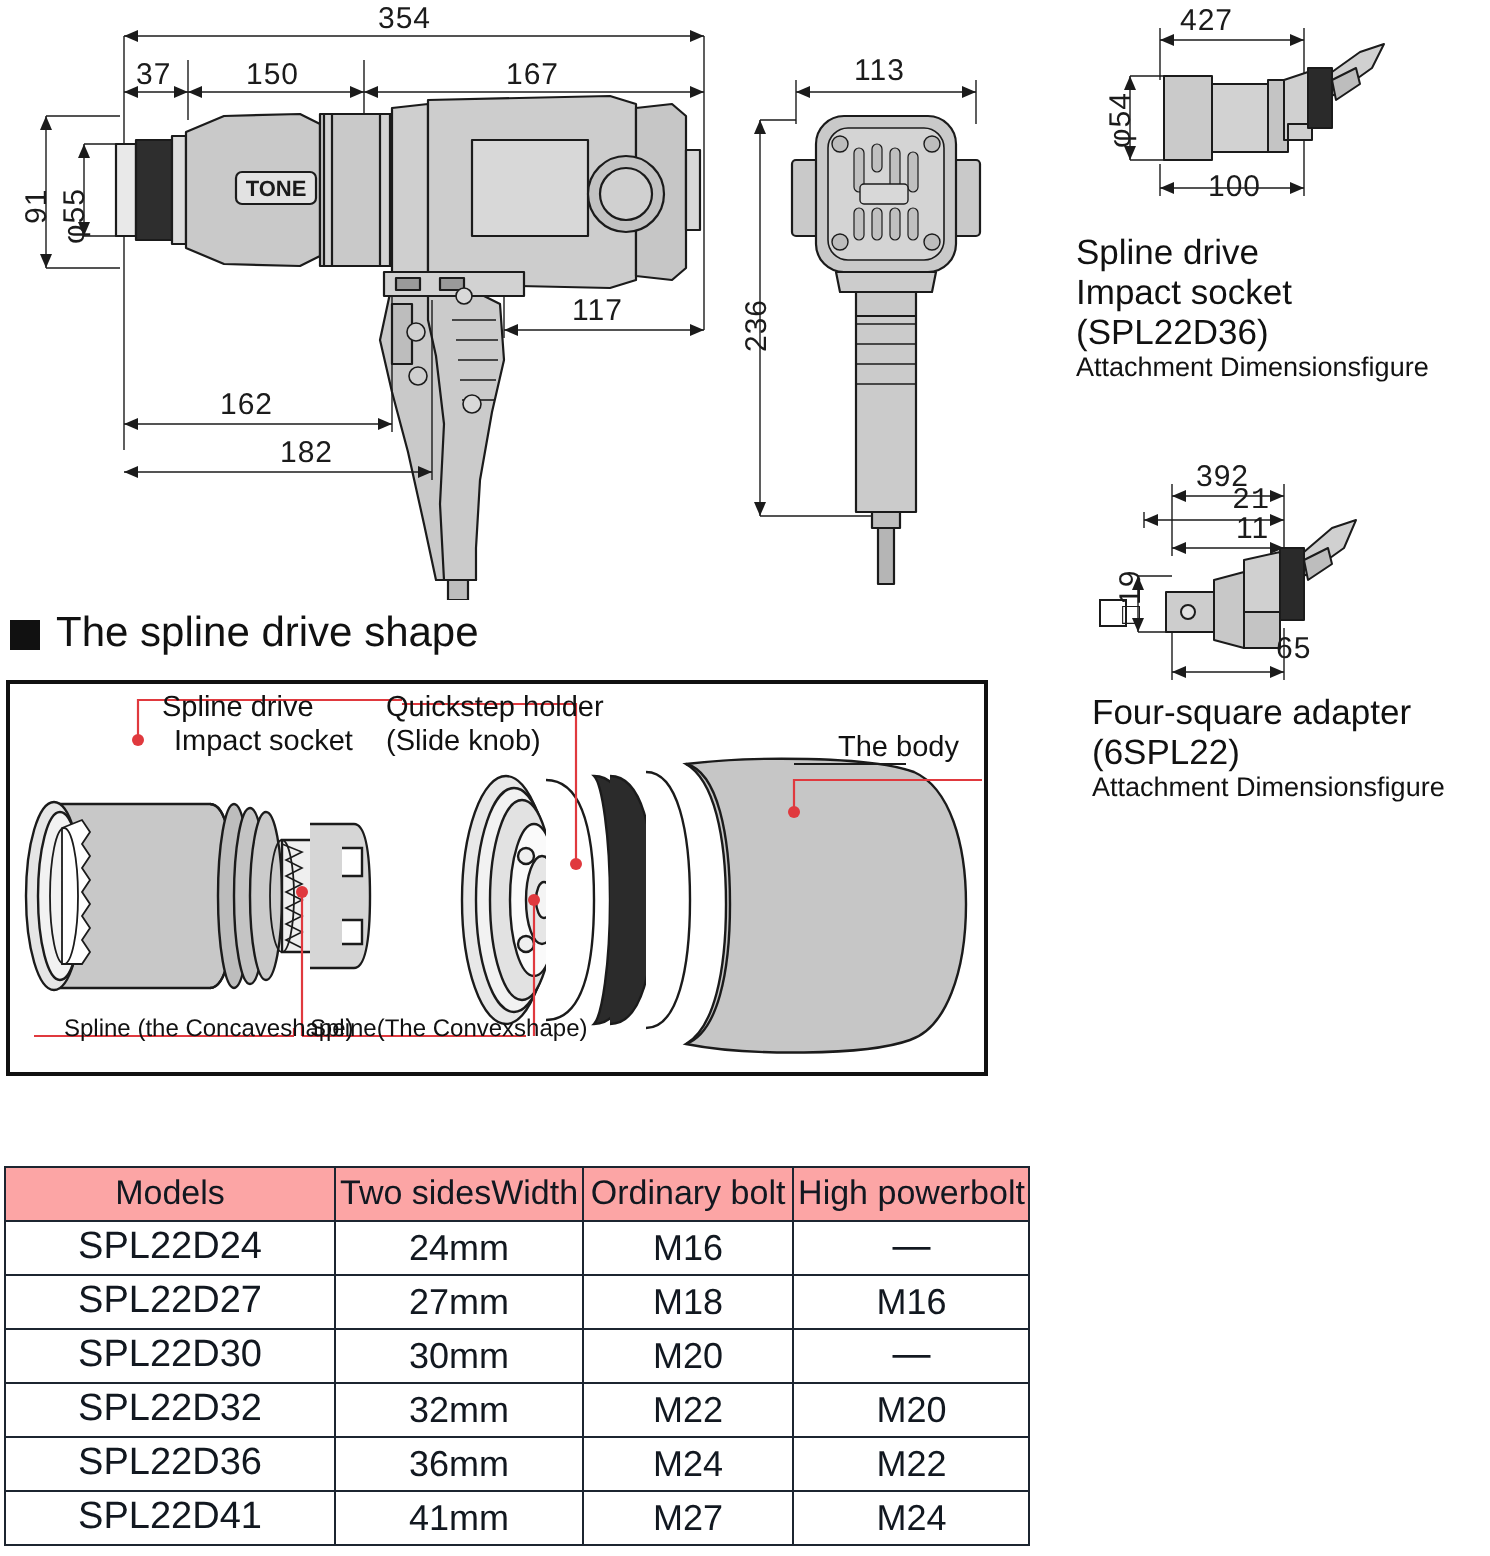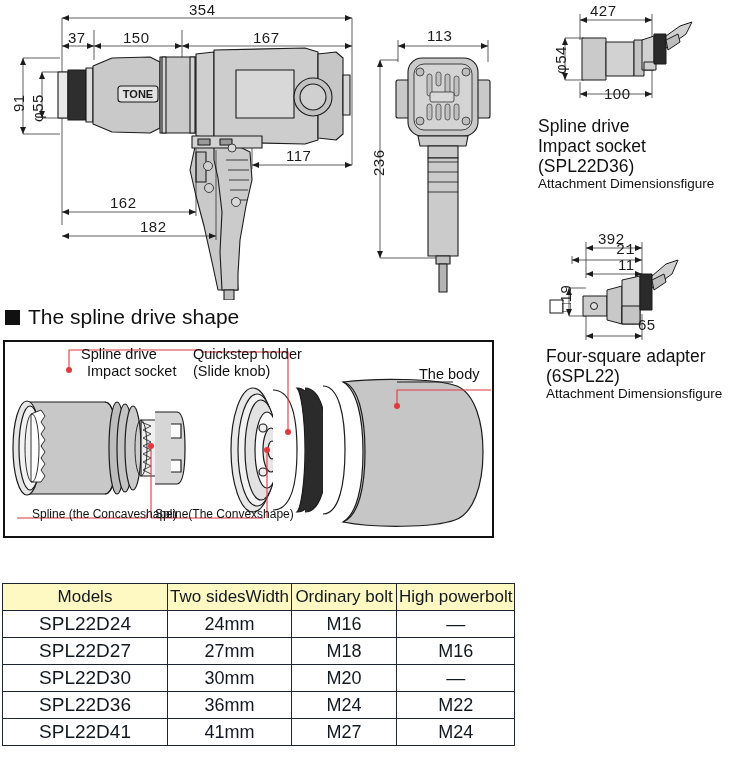--- a/index.html
+++ b/index.html
@@ -88,21 +88,21 @@
     border:1px solid #1c2530;
     text-align:center;
     font-weight:400;
     color:#121820;
     padding:1px 2px;
     height:27px;
     box-sizing:border-box;
     white-space:nowrap;
   }
   table.spec th{
-    background:#fef9c3;
+    background:#fca5a5;
     font-size:17px;
   }
   table.spec td.model{font-size:19px;}
   table.spec td.dash{font-size:19px;}
   .c0{width:165px;}
   .c1{width:110px;}
   .c2{width:105px;}
   .c3{width:110px;}
 
   svg{display:block;}
@@ -531,20 +531,26 @@
         <td>M18</td>
         <td>M16</td>
       </tr>
       <tr>
         <td class="model">SPL22D30</td>
         <td>30mm</td>
         <td>M20</td>
         <td class="dash">—</td>
       </tr>
       <tr>
+        <td class="model">SPL22D32</td>
+        <td>32mm</td>
+        <td>M22</td>
+        <td>M20</td>
+      </tr>
+      <tr>
         <td class="model">SPL22D36</td>
         <td>36mm</td>
         <td>M24</td>
         <td>M22</td>
       </tr>
       <tr>
         <td class="model">SPL22D41</td>
         <td>41mm</td>
         <td>M27</td>
         <td>M24</td>

